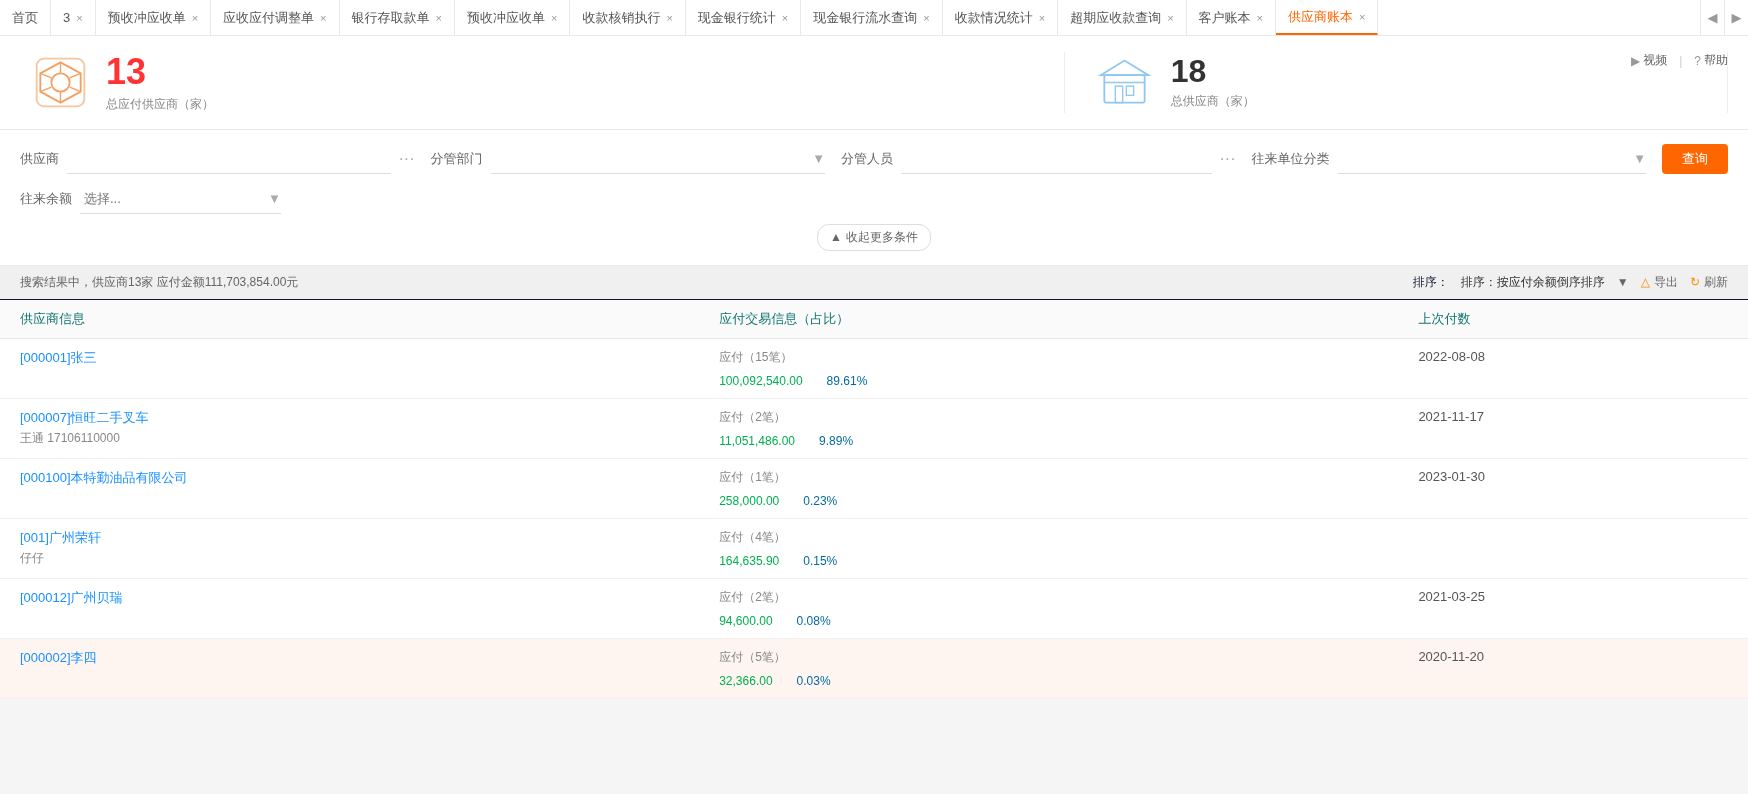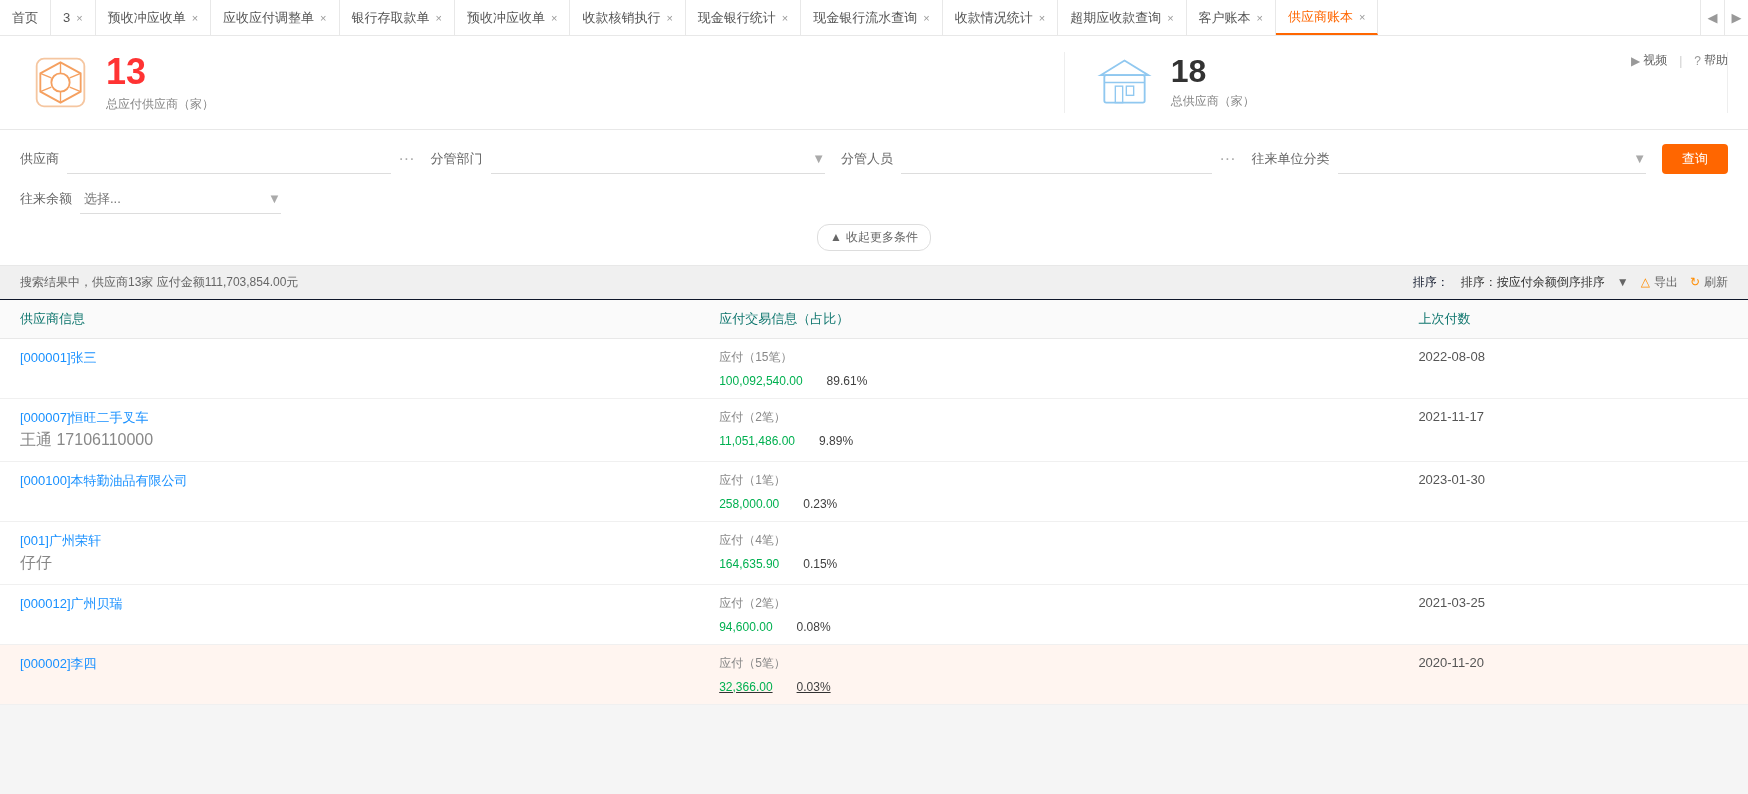--- a/index.html
+++ b/index.html
@@ -86,25 +86,25 @@
     
     .table-wrap { background: #fff; overflow: auto; }
     table { width: 100%; border-collapse: collapse; }
     thead tr { background: #fafafa; }
     th {
       padding: 10px 20px; text-align: left; font-size: 13px; color: #0f766e;
       border-bottom: 1px solid #e8e8e8; font-weight: normal;
     }
     td { padding: 10px 20px; font-size: 13px; color: #333; border-bottom: 1px solid #f0f0f0; vertical-align: top; }
     .supplier-link { color: #1890ff; cursor: pointer; text-decoration: none; }
-    .supplier-sub { color: #888; font-size: 16px; margin-top: 3px; }
+    .supplier-sub { color: #888; font-size: 12px; margin-top: 3px; }
     .amount-info { display: flex; flex-direction: column; gap: 8px; }
     .amount-note { color: #888; font-size: 12px; }
     .amount-value { color: #00b050; font-size: 12px; cursor: pointer; }
-    .amount-pct { color: #404040; font-size: 12px; margin-left: 12px; }
+    .amount-pct { color: #0369a1; font-size: 12px; margin-left: 12px; }
     .date-cell { color: #555; font-size: 13px; }
     .row-highlight { background: #fff5f0; }
   </style>
 </head>
 <body>
 
 <div class="top-nav">
   <div class="top-nav-item">
     <span>首页</span>
   </div>
@@ -349,21 +349,21 @@
               </div>
             </div>
           </td>
           <td class="date-cell">2021-03-25</td>
         </tr>
         <tr class="row-highlight">
           <td><a class="supplier-link">[000002]李四</a></td>
           <td>
             <div class="amount-info">
               <div class="amount-note">应付（5笔）</div>
-              <div style="display: flex; align-items: flex-start; gap: 12px; text-decoration: underline;">
+              <div style="display: flex; align-items: flex-start; gap: 12px;">
                 <span class="amount-value">32,366.00</span>
                 <span class="amount-pct">0.03%</span>
               </div>
             </div>
           </td>
           <td class="date-cell">2020-11-20</td>
         </tr>
       </tbody>
   </table>
 </div>

